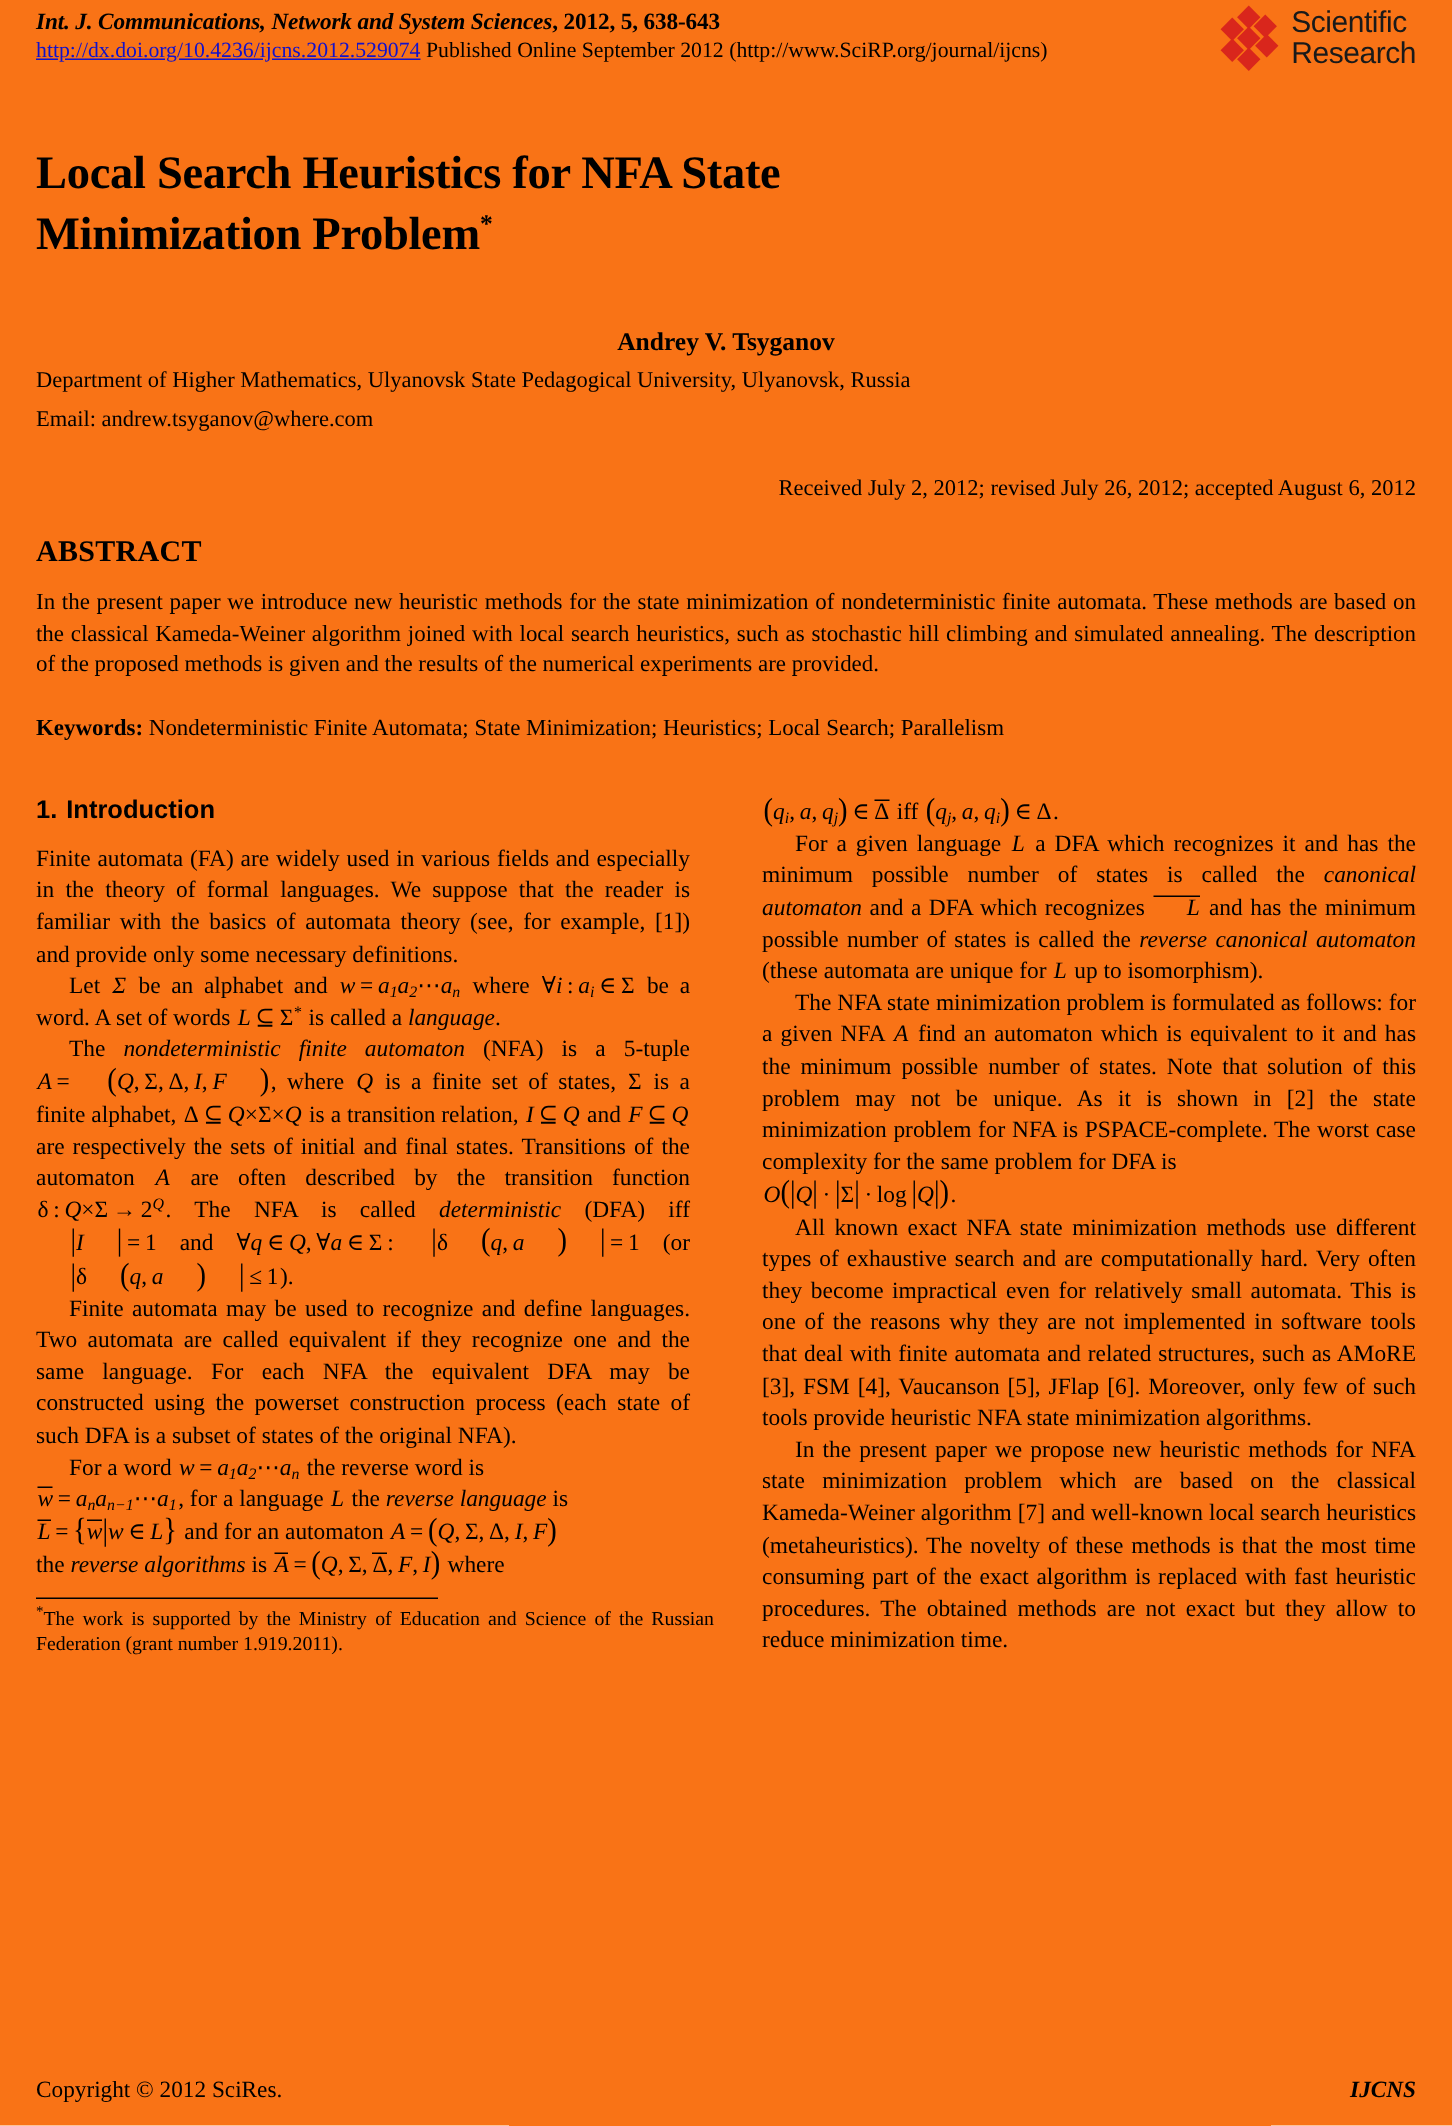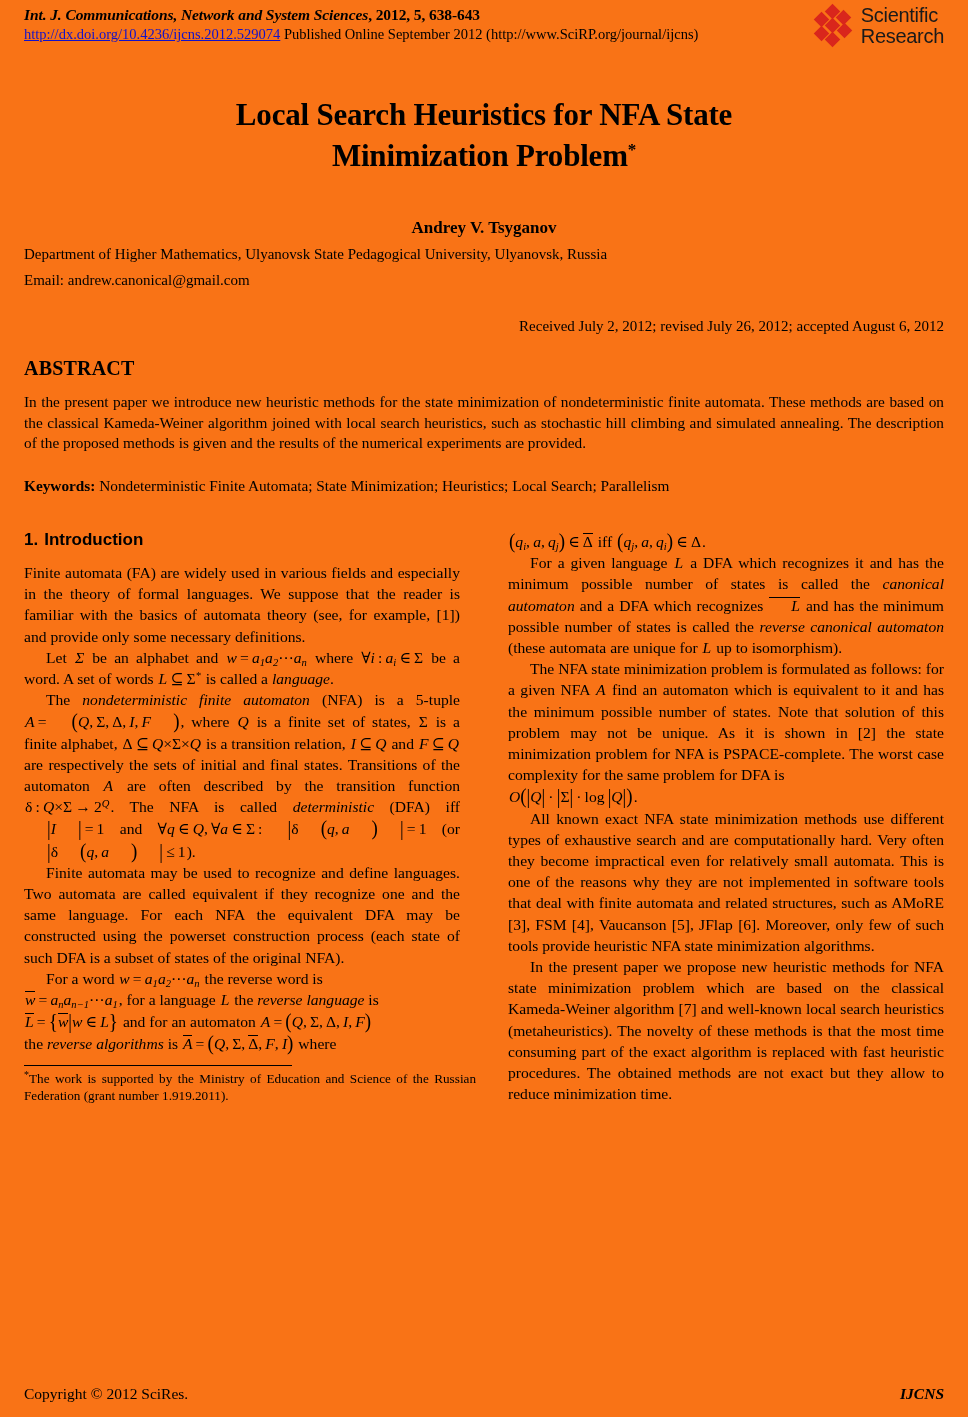--- a/index.html
+++ b/index.html
@@ -69,21 +69,20 @@
   .logo-text {
     font-family: "Liberation Sans", "DejaVu Sans", sans-serif;
     font-size: 20px;
     line-height: 21px;
     color: #1a1a1a;
     letter-spacing: -0.3px;
   }
 
   
   .title {
-    text-align: center;
     font-size: 31px;
     font-weight: bold;
     line-height: 41px;
     margin-top: 42px;
     letter-spacing: -0.2px;
   }
   .title sup {
     font-size: 17px;
     vertical-align: super;
     line-height: 0;
@@ -272,21 +271,21 @@
     </div>
   </div>
 
   <div class="title">
     <div>Local Search Heuristics for NFA State</div>
     <div><span>Minimization Problem</span><sup>*</sup></div>
   </div>
 
   <div class="author">Andrey V. Tsyganov</div>
   <div class="affil">Department of Higher Mathematics, Ulyanovsk State Pedagogical University, Ulyanovsk, Russia</div>
-  <div class="affil">Email: andrew.canonical@gmail.com</div>
+  <div class="affil">Email: andrew.tsyganov@where.com</div>
   <div class="dates">Received July 2, 2012; revised July 26, 2012; accepted August 6, 2012</div>
 
   <div class="abstract-head">ABSTRACT</div>
   <div class="abstract-body">In the present paper we introduce new heuristic methods for the state minimization of nondeterministic finite automata. These methods are based on the classical Kameda-Weiner algorithm joined with local search heuristics, such as stochastic hill climbing and simulated annealing. The description of the proposed methods is given and the results of the numerical experiments are provided.</div>
   <div class="keywords"><b>Keywords:</b><span> Nondeterministic Finite Automata; State Minimization; Heuristics; Local Search; Parallelism</span></div>
 
   <div class="columns">
 
     <div class="col">
       <div class="sec-head"><span class="num">1.</span><span>Introduction</span></div>

